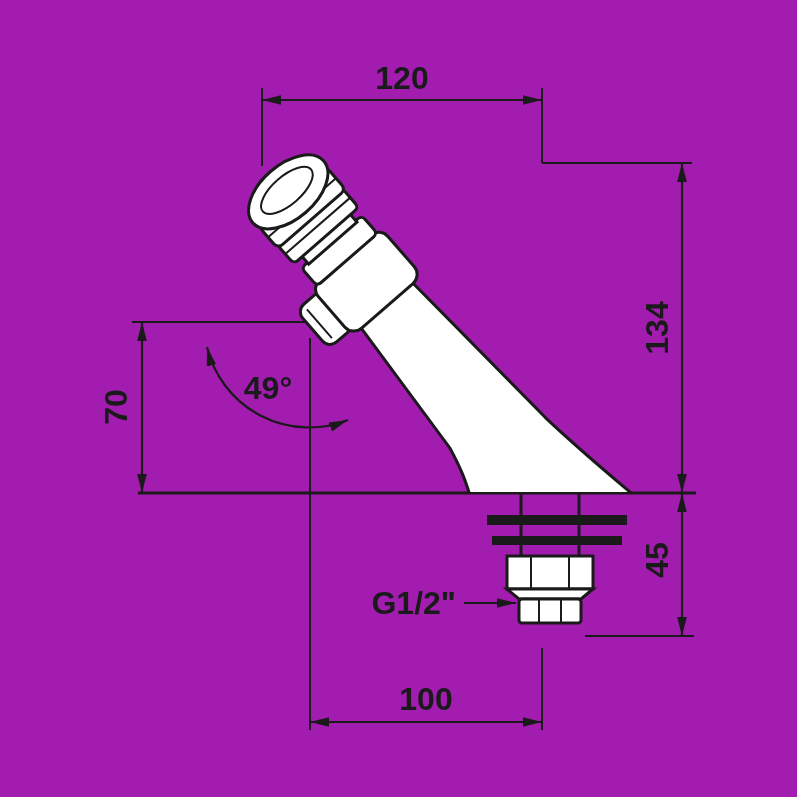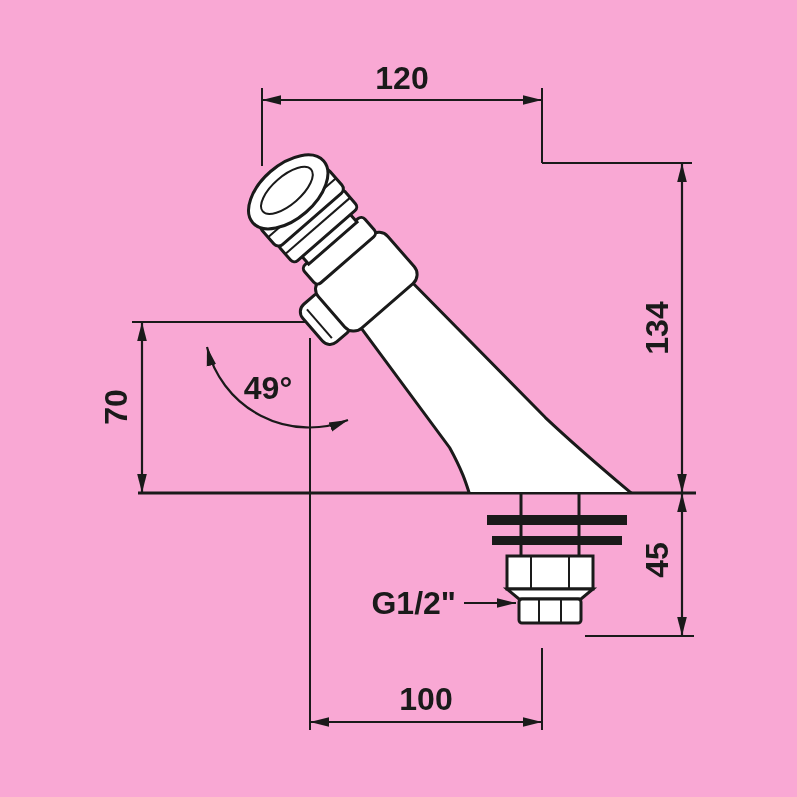--- a/index.html
+++ b/index.html
@@ -1,16 +1,16 @@
 <!DOCTYPE html>
 <html><head>
 <meta charset="utf-8">
 <style>
   html,body{margin:0;padding:0;background:#ffffff;}
-  #stage{position:relative;width:797px;height:797px;background:#f9a8d4;overflow:hidden;
+  #stage{position:relative;width:797px;height:797px;background:#a21caf;overflow:hidden;
          font-family:"Liberation Sans",sans-serif;}
   svg{position:absolute;left:0;top:0;}
   .dim{stroke:#1a1a1a;stroke-width:2.2;fill:none;}
   .ext{stroke:#1a1a1a;stroke-width:2;fill:none;}
   .obj{stroke:#1a1a1a;stroke-width:3;fill:#ffffff;}
   .objline{stroke:#1a1a1a;stroke-width:3;fill:none;}
   .detail{stroke:#1a1a1a;stroke-width:2;fill:none;}
   .solid{fill:#1a1a1a;stroke:none;}
   .lbl{font:700 32px "Liberation Sans",sans-serif;fill:#1a1a1a;}
 </style>

